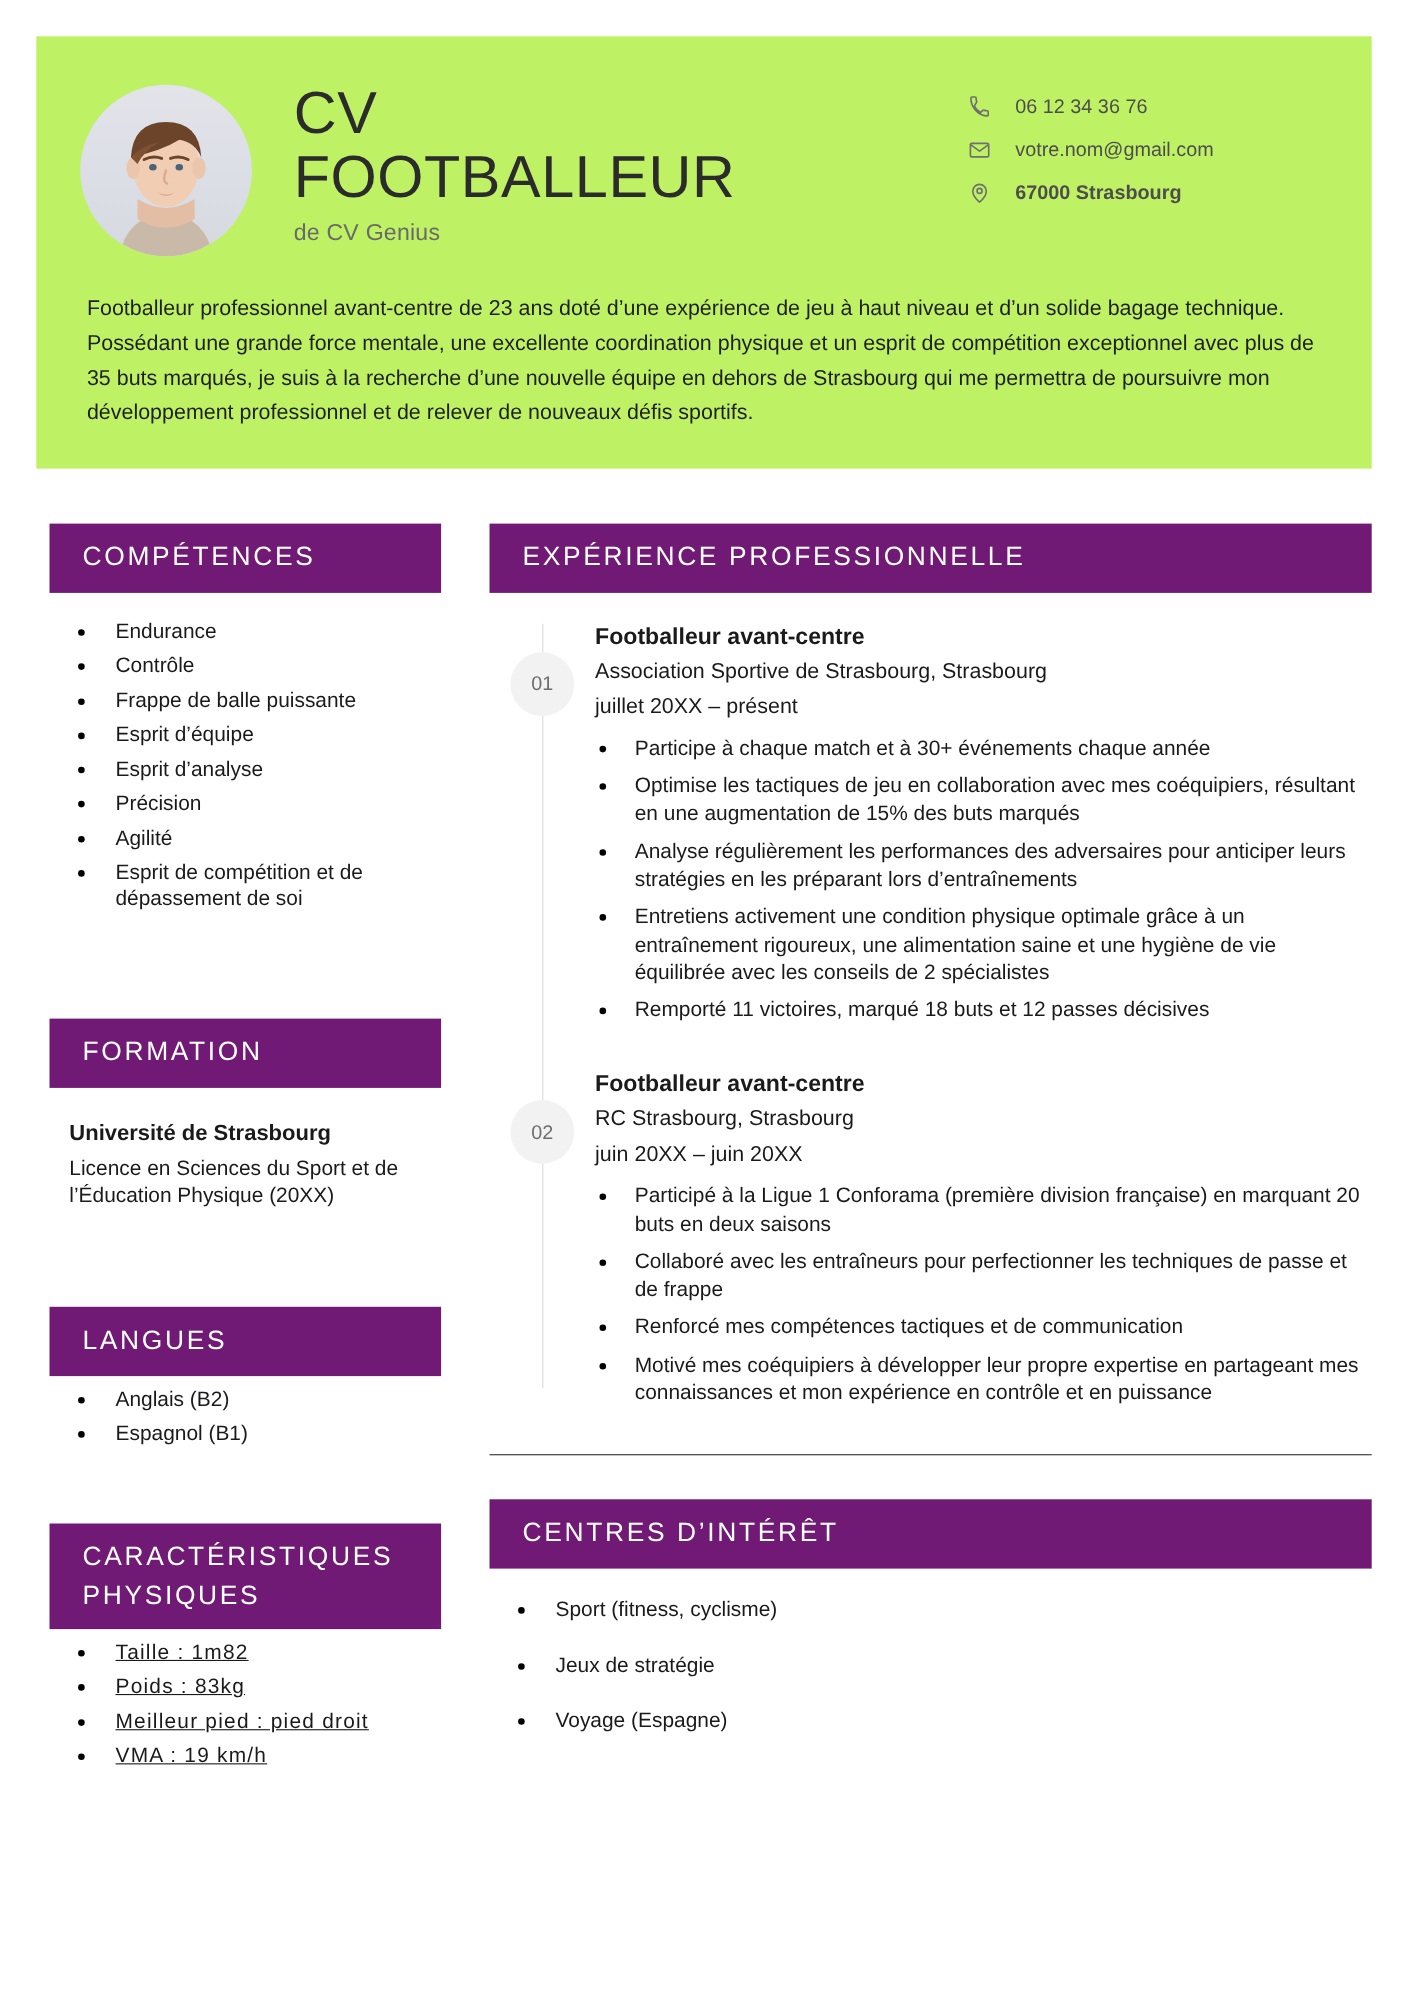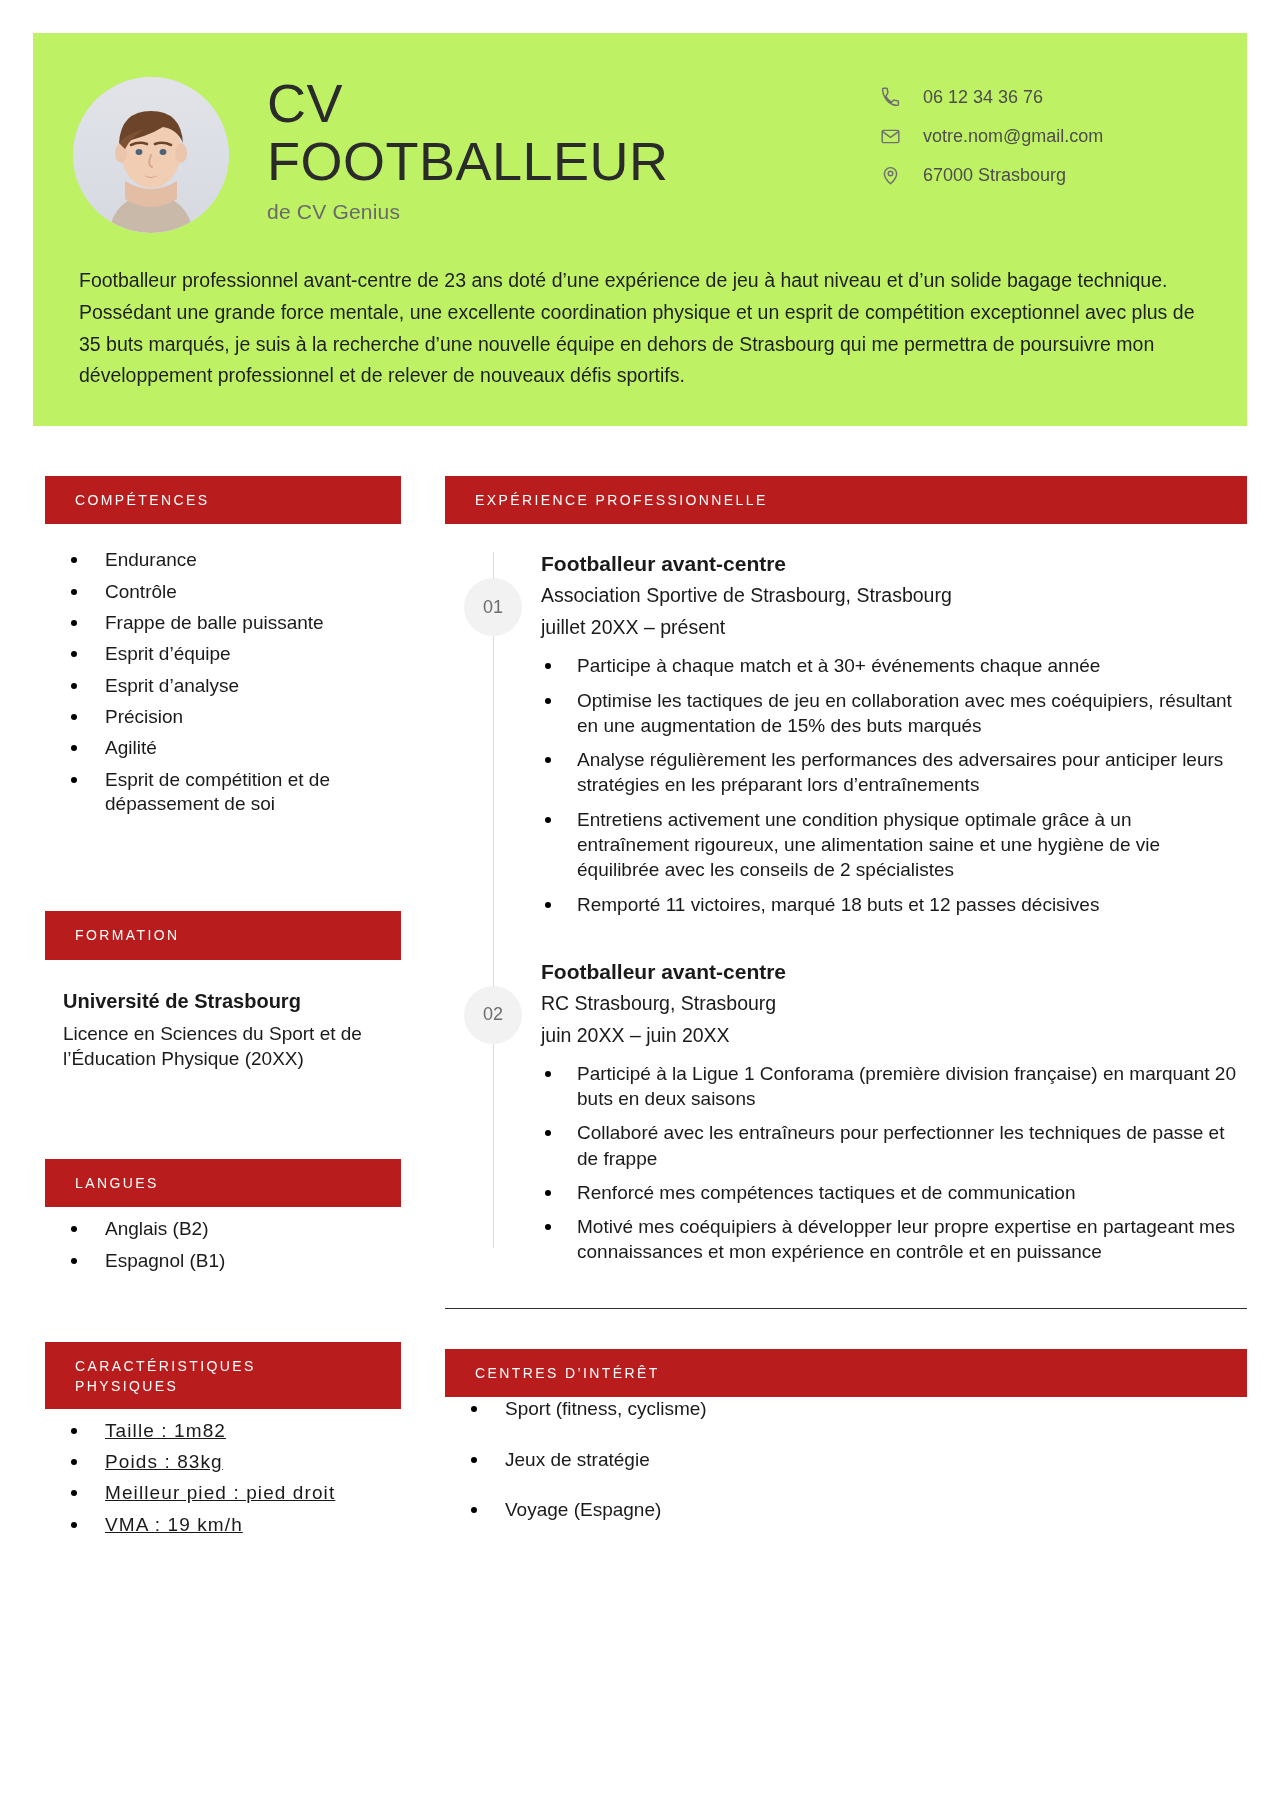--- a/index.html
+++ b/index.html
@@ -64,21 +64,21 @@
     padding-top: 14px;
     width: 330px;
   }
   .contact-row {
     display: flex;
     align-items: center;
     margin-bottom: 18px;
     font-size: 18px;
     color: #4d4d4d;
   }
-  .contact-row:last-child { margin-bottom: 0; }
+  .contact-row:last-child { margin-bottom: 0; font-weight: bold; }
   .contact-icon {
     width: 26px;
     flex: 0 0 26px;
     display: flex;
     align-items: center;
     justify-content: center;
     margin-right: 20px;
     color: #6f6f6f;
   }
   .contact-icon svg { display: block; }
@@ -102,23 +102,23 @@
     width: 390px;
     flex: 0 0 390px;
     padding: 0 22px 0 12px;
   }
   .col-right {
     flex: 1 1 auto;
     padding-left: 22px;
   }
 
   .bar {
-    background: #b91c1c;
+    background: #701a75;
     color: #ffffff;
-    font-size: 14px;
+    font-size: 24px;
     letter-spacing: 2.4px;
     padding: 14px 0 14px 30px;
     line-height: 1.45;
   }
   .bar.two-line { padding-bottom: 12px; }
 
   ul.simple {
     list-style: none;
     margin-top: 24px;
   }
@@ -229,21 +229,21 @@
     background: #000;
     border-radius: 50%;
   }
 
   .divider {
     height: 1px;
     background: #2e2e2e;
     margin: 18px 0 40px 0;
   }
 
-  ul.interests { list-style: none; }
+  ul.interests { list-style: none; margin-top: 26px; }
   ul.interests li {
     position: relative;
     font-size: 19px;
     line-height: 1.3;
     padding-left: 60px;
     margin-bottom: 26px;
   }
   ul.interests li::before {
     content: "";
     position: absolute;

